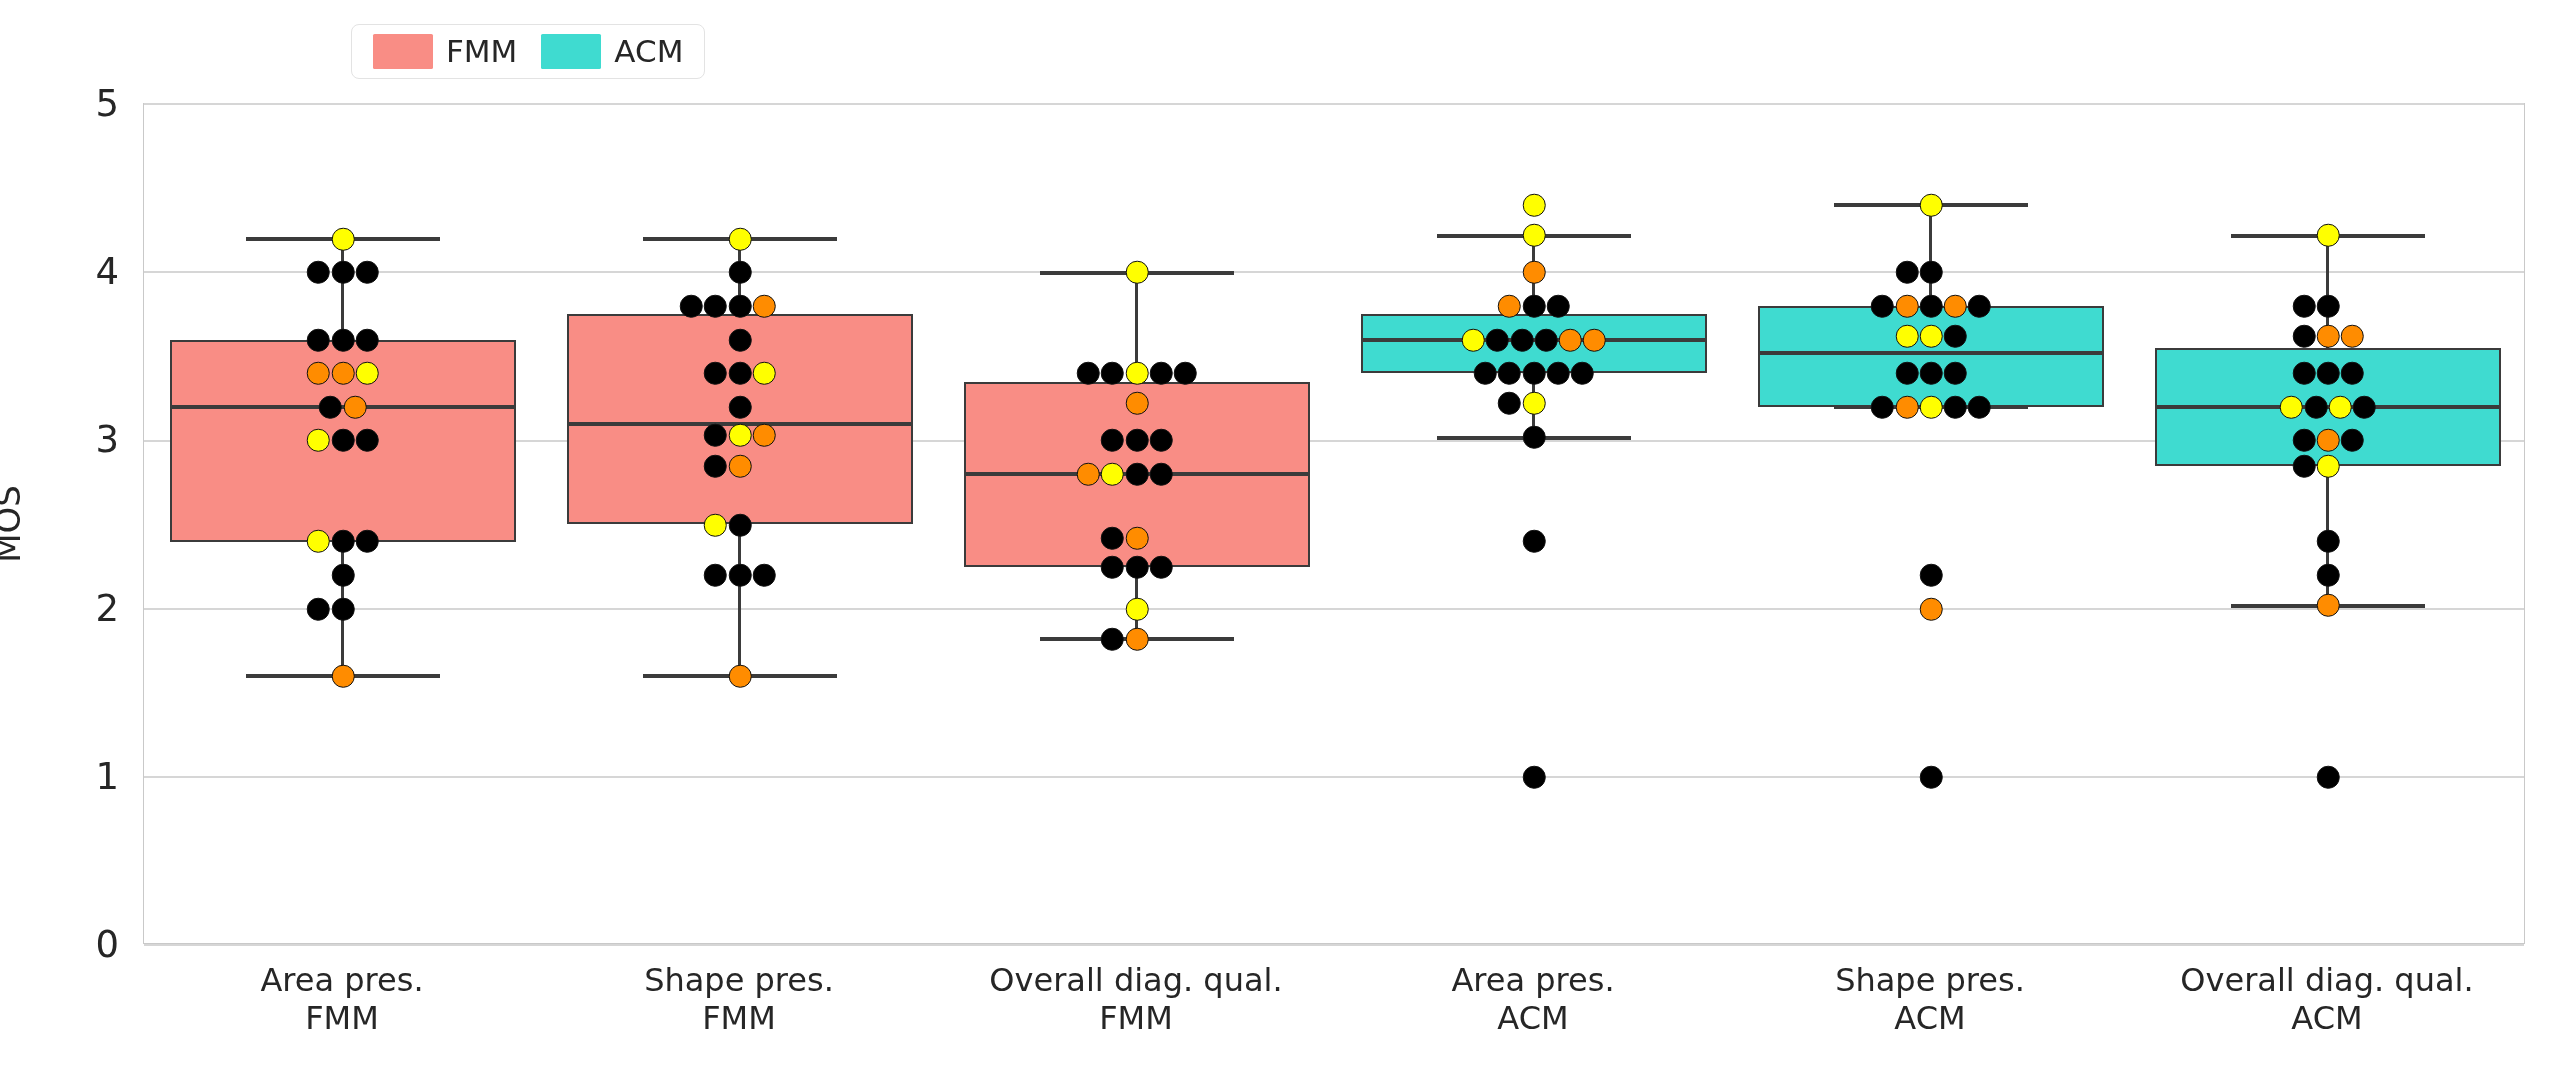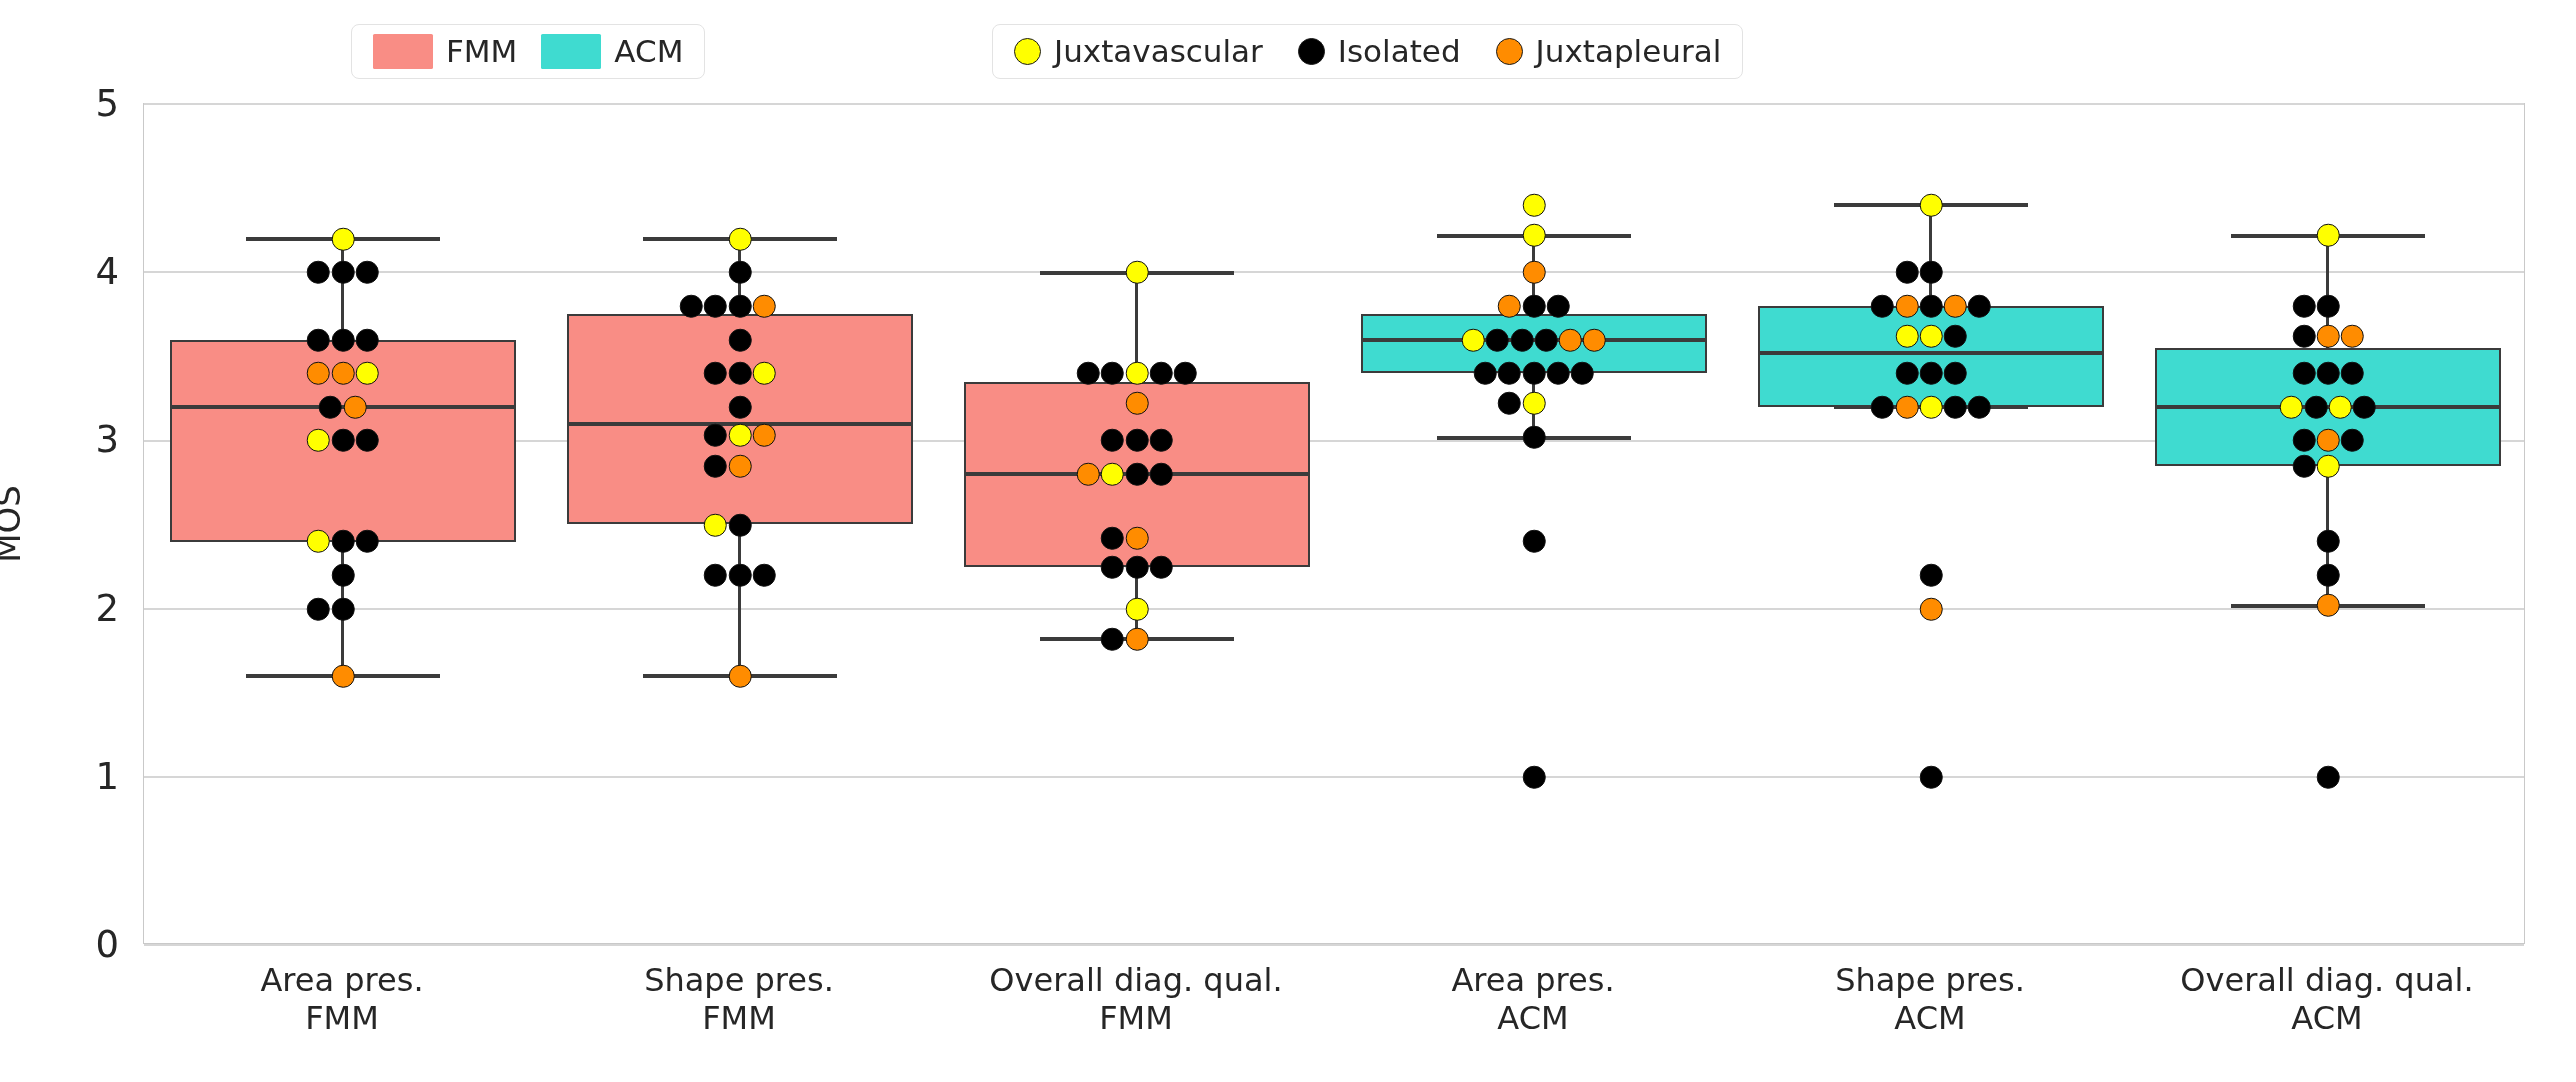--- a/index.html
+++ b/index.html
@@ -42,34 +42,20 @@
       <div class="legend-entry">
         <span class="legend-swatch" style="background: rgb(249, 141, 133);"></span>
         <span class="legend-label">FMM</span>
       </div>
       <div class="legend-entry">
         <span class="legend-swatch" style="background: rgb(63, 219, 208);"></span>
         <span class="legend-label">ACM</span>
       </div>
     </div>
 
-  <div class="legend" id="legend-points">
-      <div class="legend-entry">
-        <span class="legend-dot" style="background: rgb(255, 255, 0);"></span>
-        <span class="legend-label">Juxtavascular</span>
-      </div>
-      <div class="legend-entry">
-        <span class="legend-dot" style="background: rgb(0, 0, 0);"></span>
-        <span class="legend-label">Isolated</span>
-      </div>
-      <div class="legend-entry">
-        <span class="legend-dot" style="background: rgb(255, 140, 0);"></span>
-        <span class="legend-label">Juxtapleural</span>
-      </div>
-    </div>
 
   <div id="ylabel">MOS</div>
 
   <div id="plot">
       <div class="gridline" style="top: 840px;"></div>
       <div class="gridline" style="top: 672px;"></div>
       <div class="gridline" style="top: 504px;"></div>
       <div class="gridline" style="top: 336px;"></div>
       <div class="gridline" style="top: 167px;"></div>
       <div class="gridline" style="top: -0.8px;"></div>

